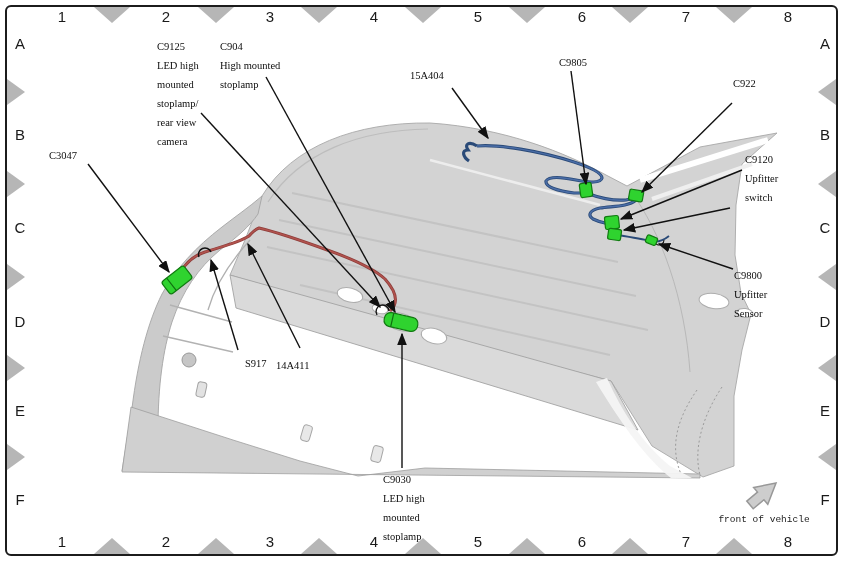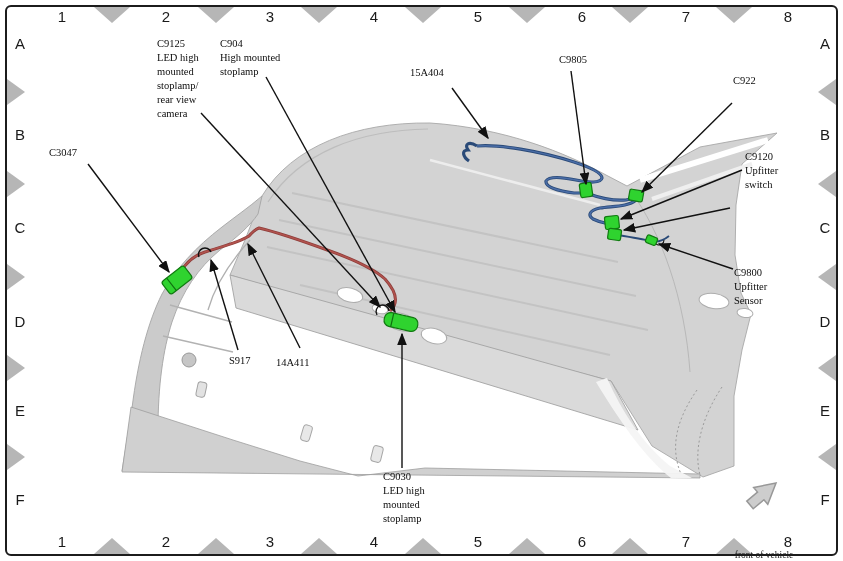--- a/index.html
+++ b/index.html
@@ -3,24 +3,24 @@
 <meta charset="utf-8">
 <style>
   html,body{margin:0;padding:0;background:#fff;}
   .canvas{position:relative;width:843px;height:561px;background:#fff;overflow:hidden;
           font-family:"Liberation Serif",serif;color:#111;}
   .frame{position:absolute;left:5px;top:5px;width:829px;height:547px;
          border:2px solid #1c1c1c;border-radius:6px;pointer-events:none;}
   svg.art{position:absolute;left:0;top:0;}
   .gridlab{position:absolute;font-family:"Liberation Sans",sans-serif;font-size:15px;
            color:#1a1a1a;width:18px;text-align:center;line-height:16px;}
-  .callout{position:absolute;font-size:10.5px;line-height:14px;white-space:pre-line;
+  .callout{position:absolute;font-size:10.5px;line-height:19px;white-space:pre-line;
            color:#0d0d0d;}
-  .compass-label{position:absolute;font-family:Liberation Serif, serif;
-           font-size:9.5px;color:#222;width:96px;text-align:center;margin-top:36px;}
+  .compass-label{position:absolute;font-family:Liberation Mono, monospace;
+           font-size:9.5px;color:#222;width:96px;text-align:center;}
 </style>
 </head>
 <body>
 
 <div class="canvas">
 
   <svg class="art" width="843" height="561" viewBox="0 0 843 561">
     <defs>
       <marker id="arrow" markerWidth="9" markerHeight="7" refX="8" refY="3.5" orient="auto">
         <path d="M0,0 L9,3.5 L0,7 Z" fill="#111"></path>
@@ -219,21 +219,21 @@
 stoplamp</div>
   <div class="callout" style="left:410px;top:66px">15A404</div>
   <div class="callout" style="left:559px;top:53px">C9805</div>
   <div class="callout" style="left:733px;top:74px">C922</div>
   <div class="callout" style="left:745px;top:150px">C9120
 Upfitter
 switch</div>
   <div class="callout" style="left:734px;top:266px">C9800
 Upfitter
 Sensor</div>
-  <div class="callout" style="left:229px;top:354px">S917</div>
+  <div class="callout" style="left:245px;top:354px">S917</div>
   <div class="callout" style="left:276px;top:356px">14A411</div>
   <div class="callout" style="left:383px;top:470px">C9030
 LED high
 mounted
 stoplamp</div>
 
   <div class="compass-label" style="left:716px;top:514px">front of vehicle</div>
 
   <div class="frame"></div>
 </div>

